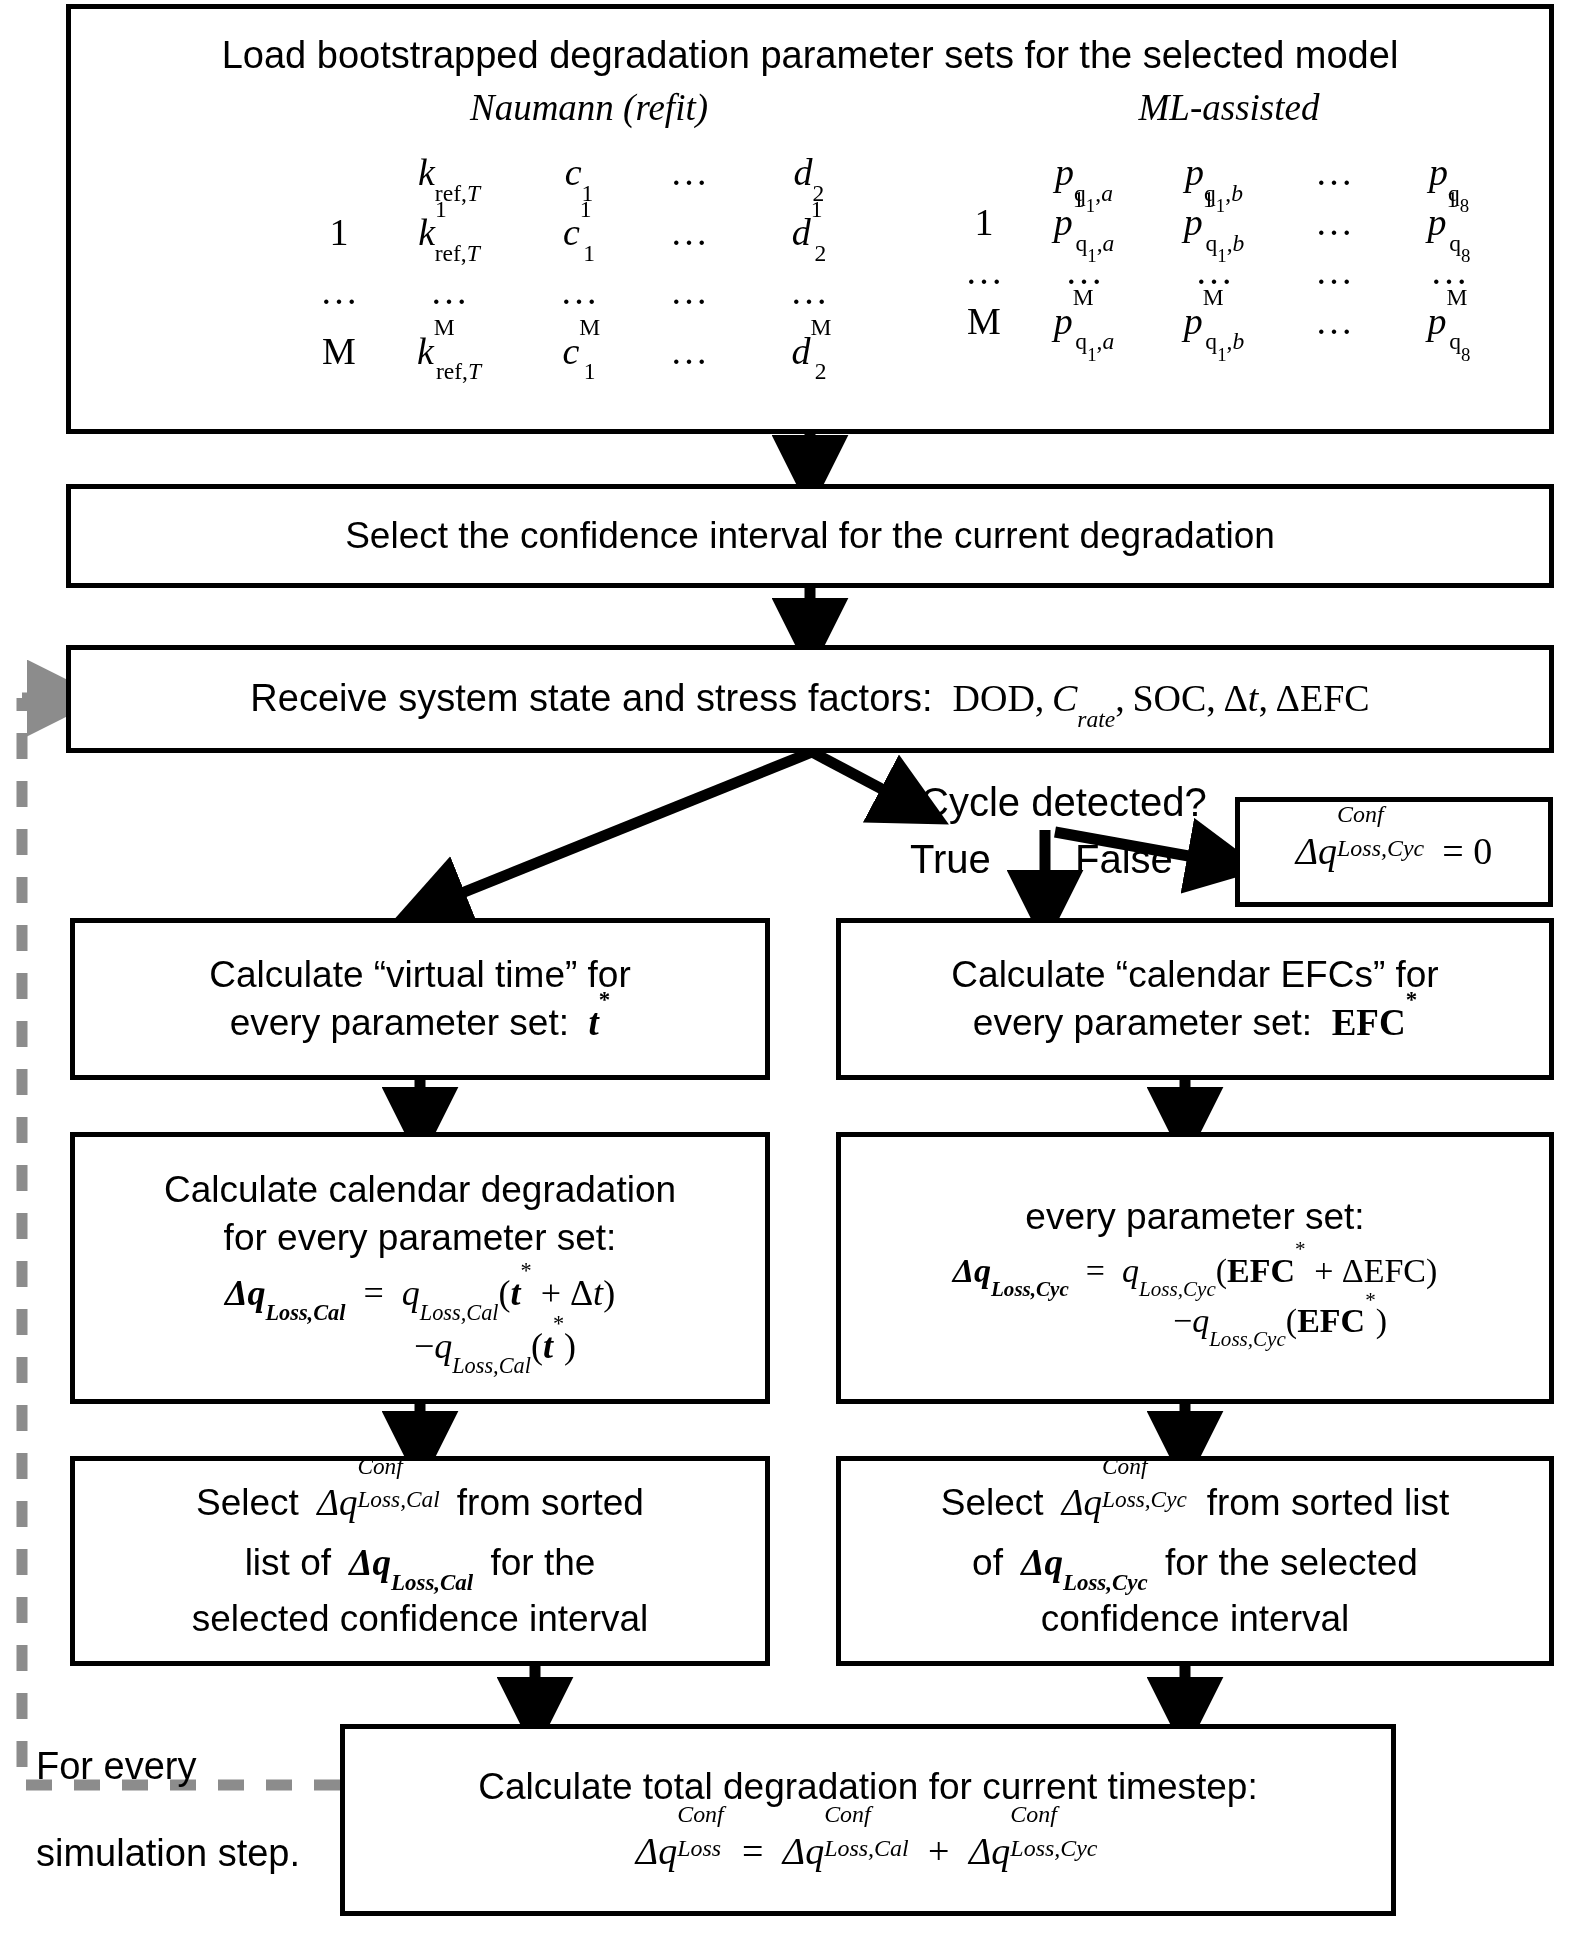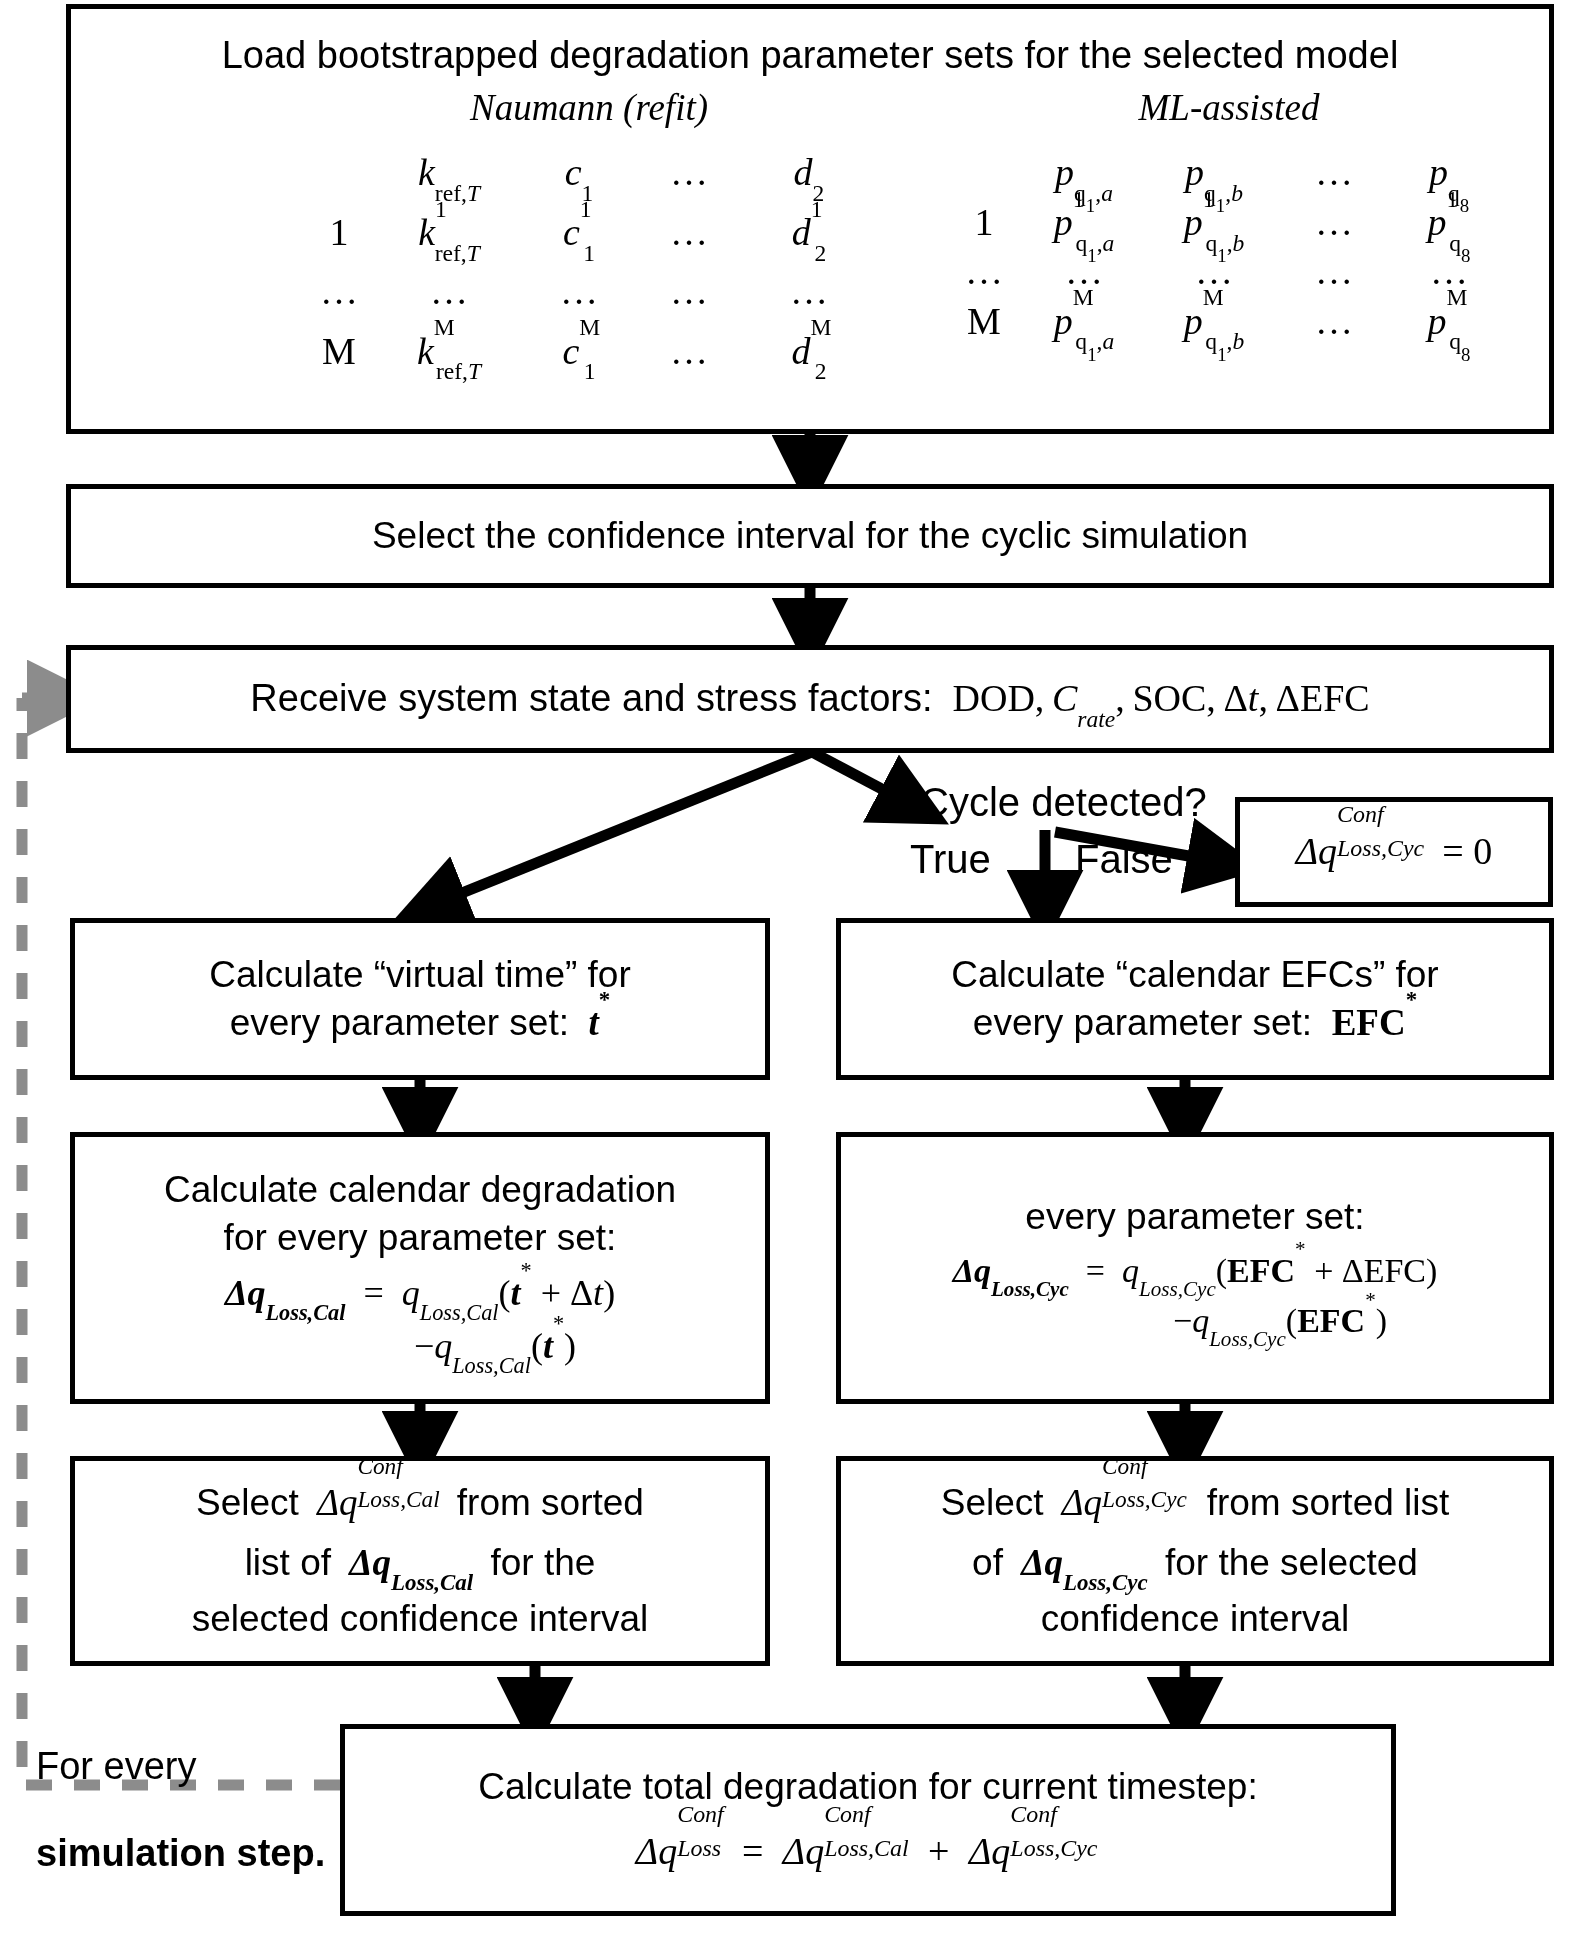--- a/index.html
+++ b/index.html
@@ -167,21 +167,21 @@
           <div class="mth subsub">p<sup class="rm">M</sup><sub class="rm" style="margin-left:-0.78em;">q<sub class="rm">1</sub>,<span class="mth">b</span></sub></div>
           <div class="rm">…</div>
           <div class="mth subsub">p<sup class="rm">M</sup><sub class="rm" style="margin-left:-0.78em;">q<sub class="rm">8</sub></sub></div>
         </div>
       </div>
 
     </div>
   </div>
 
   <div class="box" style="left:66px;top:484px;width:1488px;height:104px;">
-    <div class="ttl">Select the confidence interval for the cyclic simulation</div>
+    <div class="ttl">Select the confidence interval for the current degradation</div>
   </div>
 
   <div class="box" style="left:66px;top:645px;width:1488px;height:108px;">
     <div class="row" style="font-size:38px;">
       <span>Receive system state and stress factors:</span>
       <span class="rm">
         &nbsp;DOD, <span class="mth">C</span><sub class="mth">rate</sub>, SOC, Δ<span class="mth">t</span>, ΔEFC
       </span>
     </div>
   </div>
@@ -279,15 +279,15 @@
     <div class="row rm" style="font-size:38px;margin-top:16px;">
       <span class="mth">Δq</span><span class="stack"><span class="pad">Loss</span><span class="sp">Conf</span><span class="sb">Loss</span></span>
       <span style="margin:0 10px;">=</span>
       <span class="mth">Δq</span><span class="stack"><span class="pad">Loss,Cal</span><span class="sp">Conf</span><span class="sb">Loss,Cal</span></span>
       <span style="margin:0 10px;">+</span>
       <span class="mth">Δq</span><span class="stack"><span class="pad">Loss,Cyc</span><span class="sp">Conf</span><span class="sb">Loss,Cyc</span></span>
     </div>
   </div>
 
   <div class="lbl" style="left:36px;top:1745px;font-size:38px;">For every</div>
-  <div class="lbl" style="left:36px;top:1832px;font-size:38px;font-weight:bold;">simulation step.</div>
+  <div class="lbl" style="left:36px;top:1832px;font-size:38px;">simulation step.</div>
 
 </div>
 
 </body></html>

